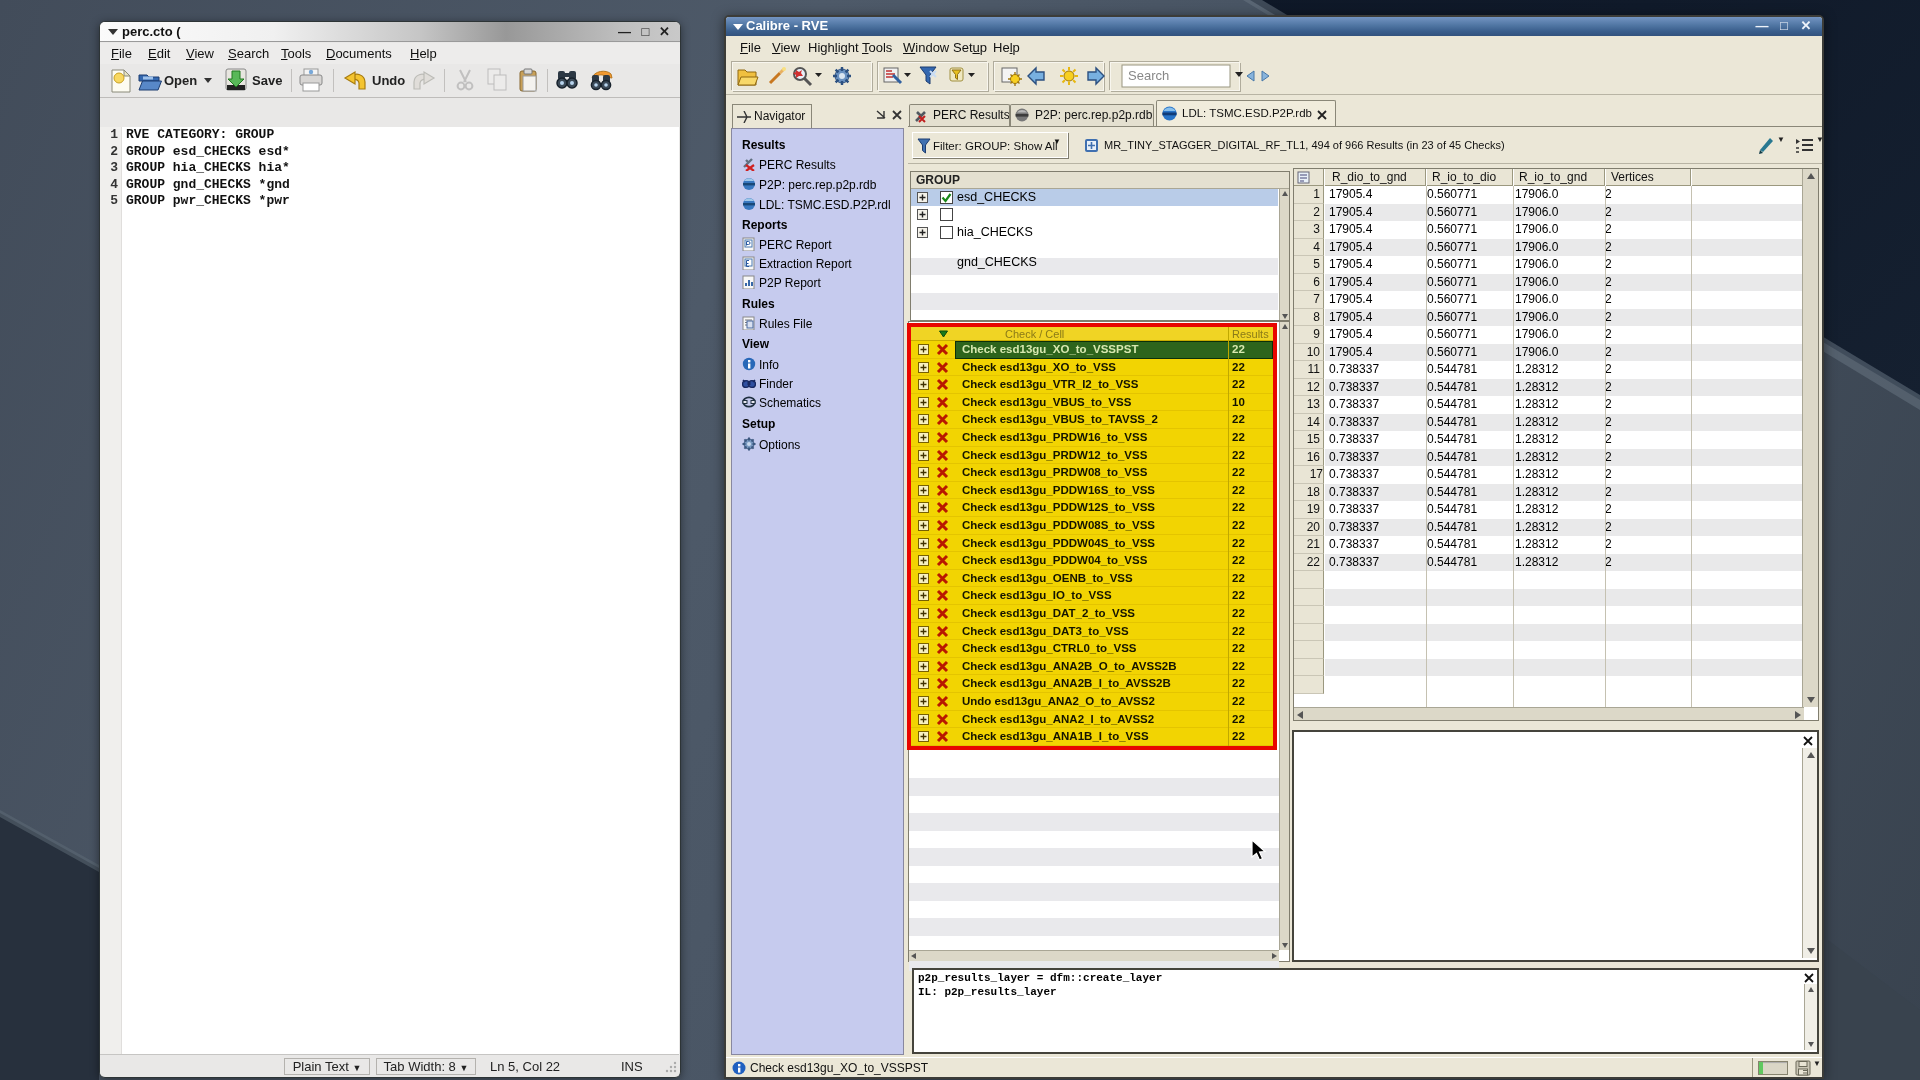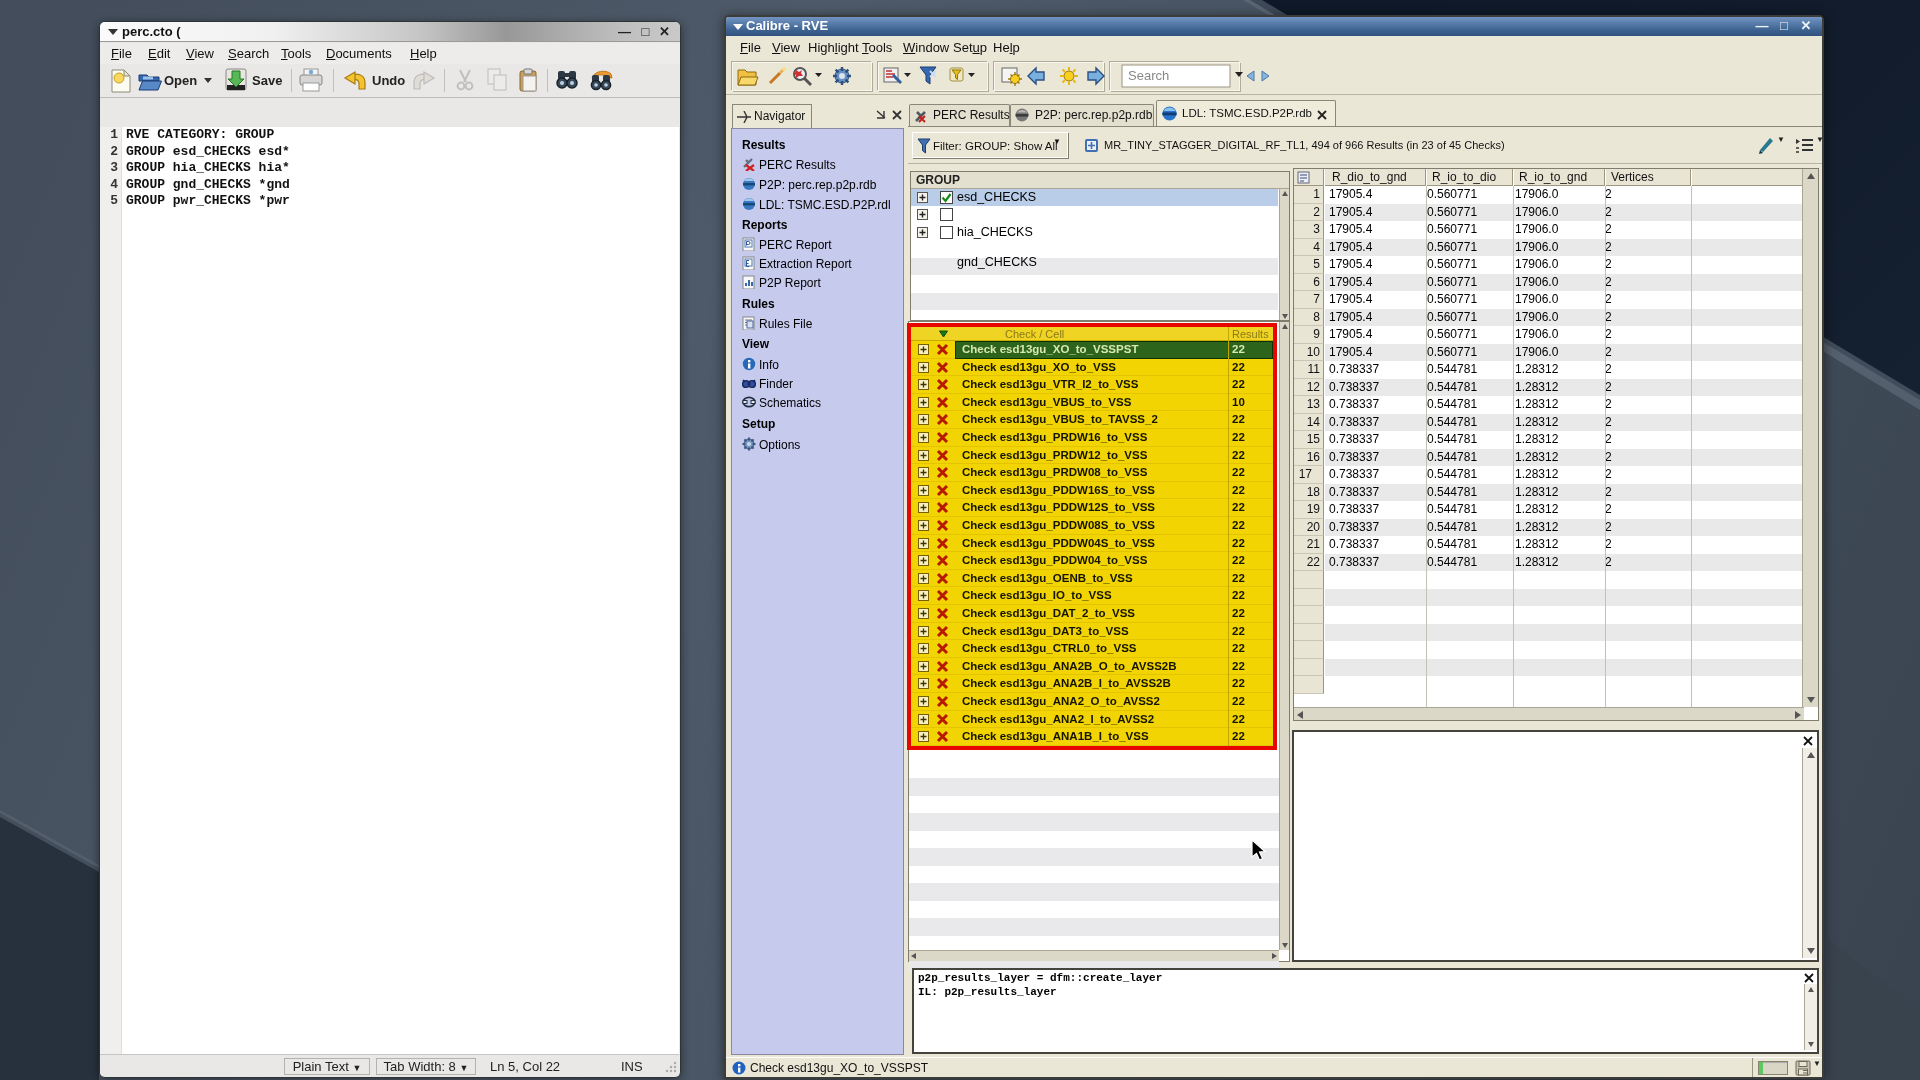--- a/index.html
+++ b/index.html
@@ -774,21 +774,21 @@
             <span class="res">22</span>
       </div>
       <div class="yrow" style="top:366.0px;">
       <span class="ex"><svg width="11" height="11">
                 <rect x="0.5" y="0.5" width="10" height="10" fill="#f8f0c0" stroke="#786000"></rect>
                 <path d="M2.5 5.5 h6 M5.5 2.5 v6" stroke="#403000" stroke-width="1.3"></path>
               </svg></span>
       <span class="xx"><svg width="13" height="13">
                 <path d="M2 2 L11 11 M11 2 L2 11" stroke="#b81800" stroke-width="3"></path>
               </svg></span>
-      <span class="txt">Check esd13gu_ANA2_O_to_AVSS2</span>
+      <span class="txt">Undo esd13gu_ANA2_O_to_AVSS2</span>
             <span class="res">22</span>
       </div>
       <div class="yrow" style="top:383.6px;">
       <span class="ex"><svg width="11" height="11">
                 <rect x="0.5" y="0.5" width="10" height="10" fill="#f8f0c0" stroke="#786000"></rect>
                 <path d="M2.5 5.5 h6 M5.5 2.5 v6" stroke="#403000" stroke-width="1.3"></path>
               </svg></span>
       <span class="xx"><svg width="13" height="13">
                 <path d="M2 2 L11 11 M11 2 L2 11" stroke="#b81800" stroke-width="3"></path>
               </svg></span>
@@ -949,21 +949,21 @@
       <div class="rnum" style="top:279.5px;">
             <span style="position:absolute;right:3px;top:1px;">16</span>
           </div>
       <div class="trow trs" style="top:279.5px;">
             <span style="position:absolute;left:4px;top:1px;">0.738337</span>
             <span style="position:absolute;left:102px;top:1px;">0.544781</span>
             <span style="position:absolute;left:190px;top:1px;">1.28312</span>
             <span style="position:absolute;left:280px;top:1px;">2</span>
           </div>
       <div class="rnum" style="top:297.0px;">
-            <span style="position:absolute;right:11px;top:1px;">17</span>
+            <span style="position:absolute;right:0;top:1px;">17</span>
           </div>
       <div class="trow" style="top:297.0px;">
             <span style="position:absolute;left:4px;top:1px;">0.738337</span>
             <span style="position:absolute;left:102px;top:1px;">0.544781</span>
             <span style="position:absolute;left:190px;top:1px;">1.28312</span>
             <span style="position:absolute;left:280px;top:1px;">2</span>
           </div>
       <div class="rnum" style="top:314.5px;">
             <span style="position:absolute;right:3px;top:1px;">18</span>
           </div>

